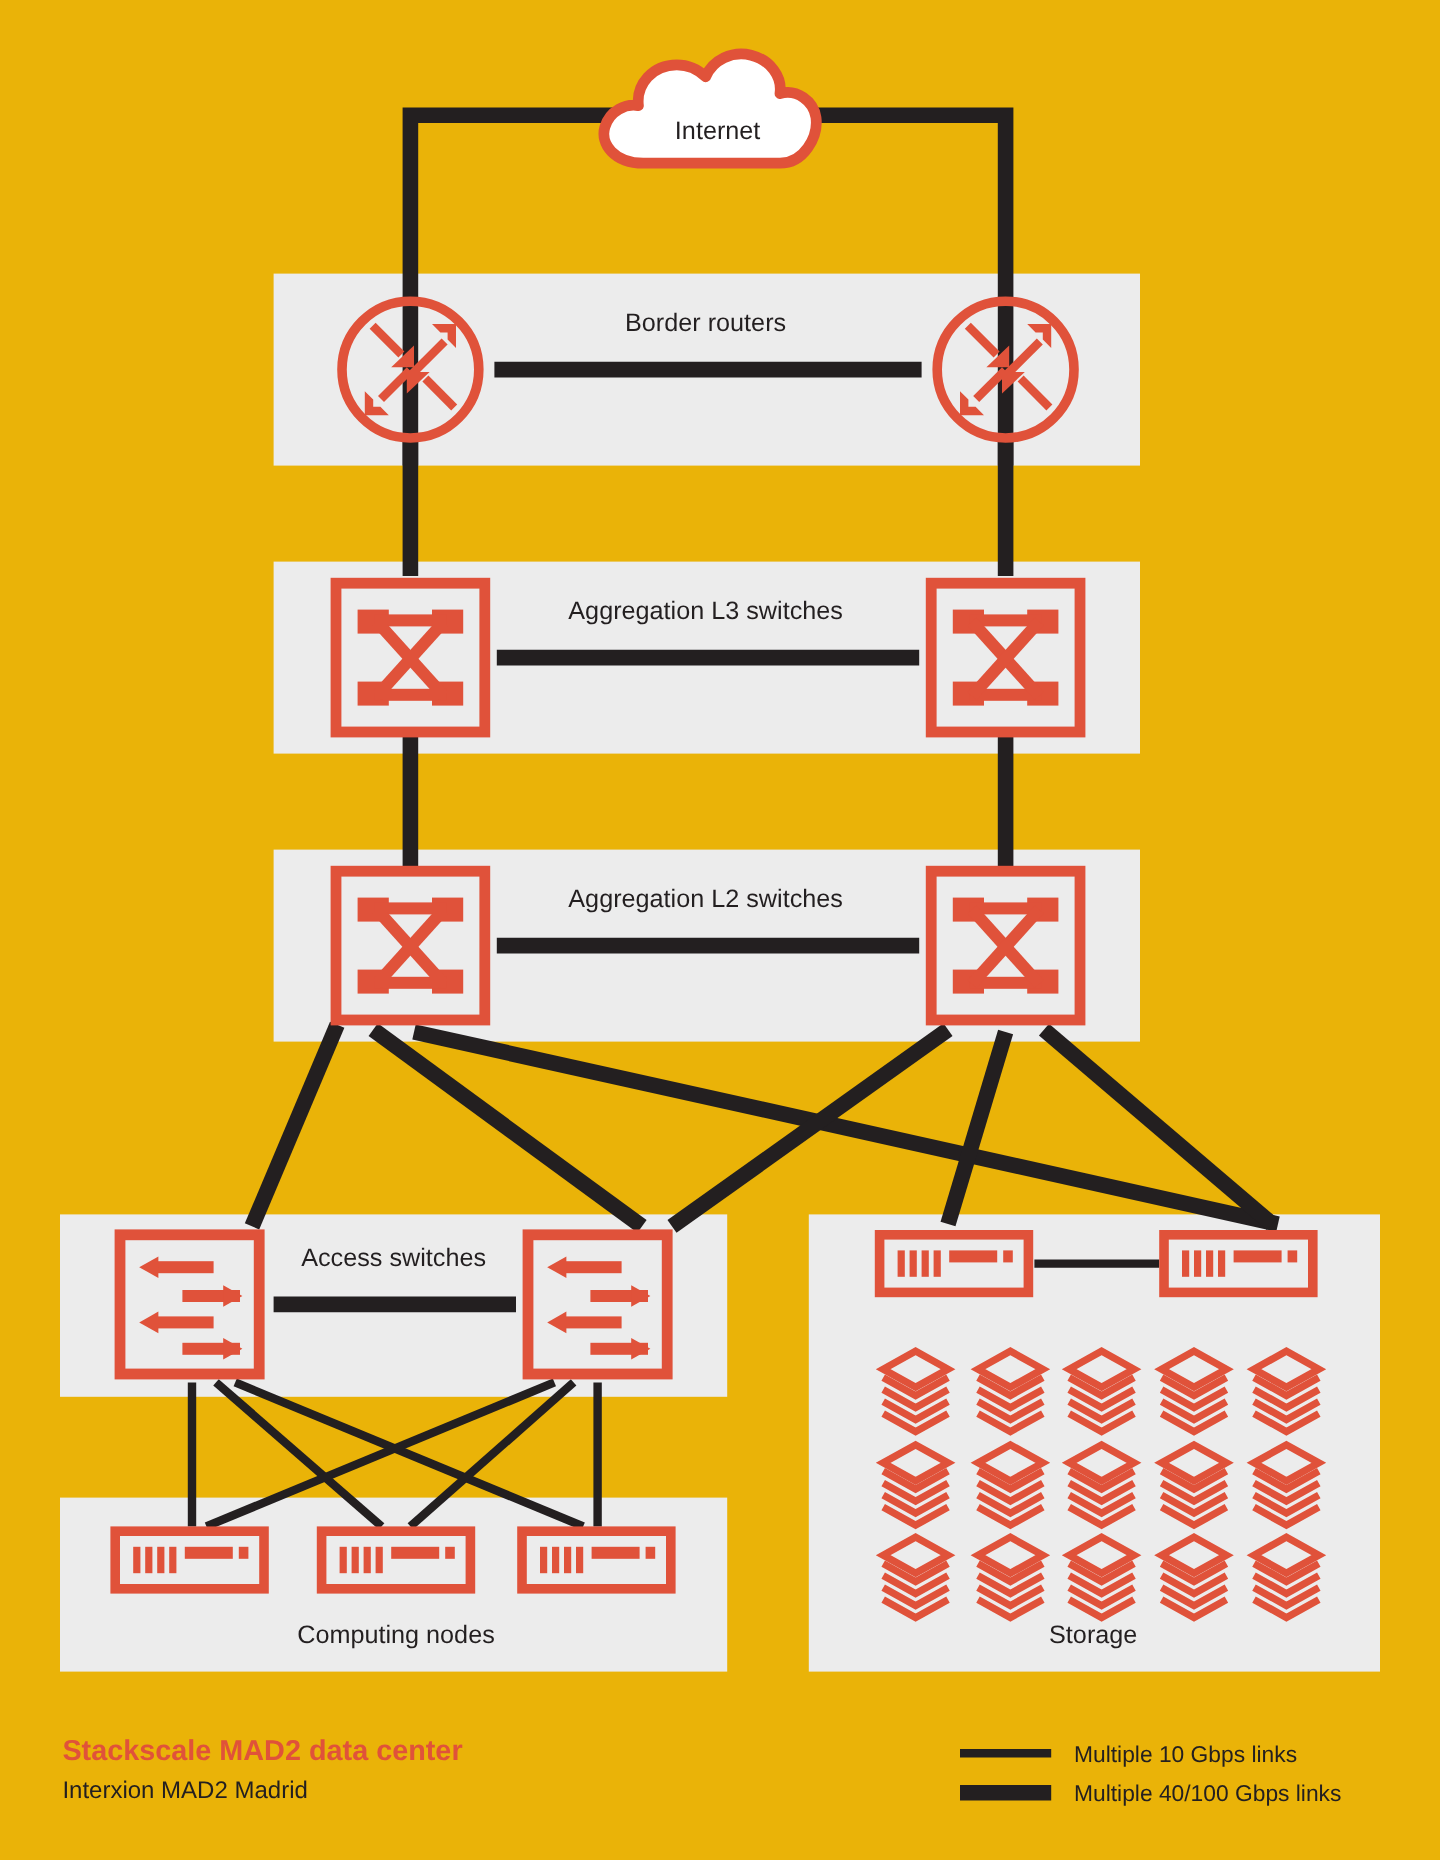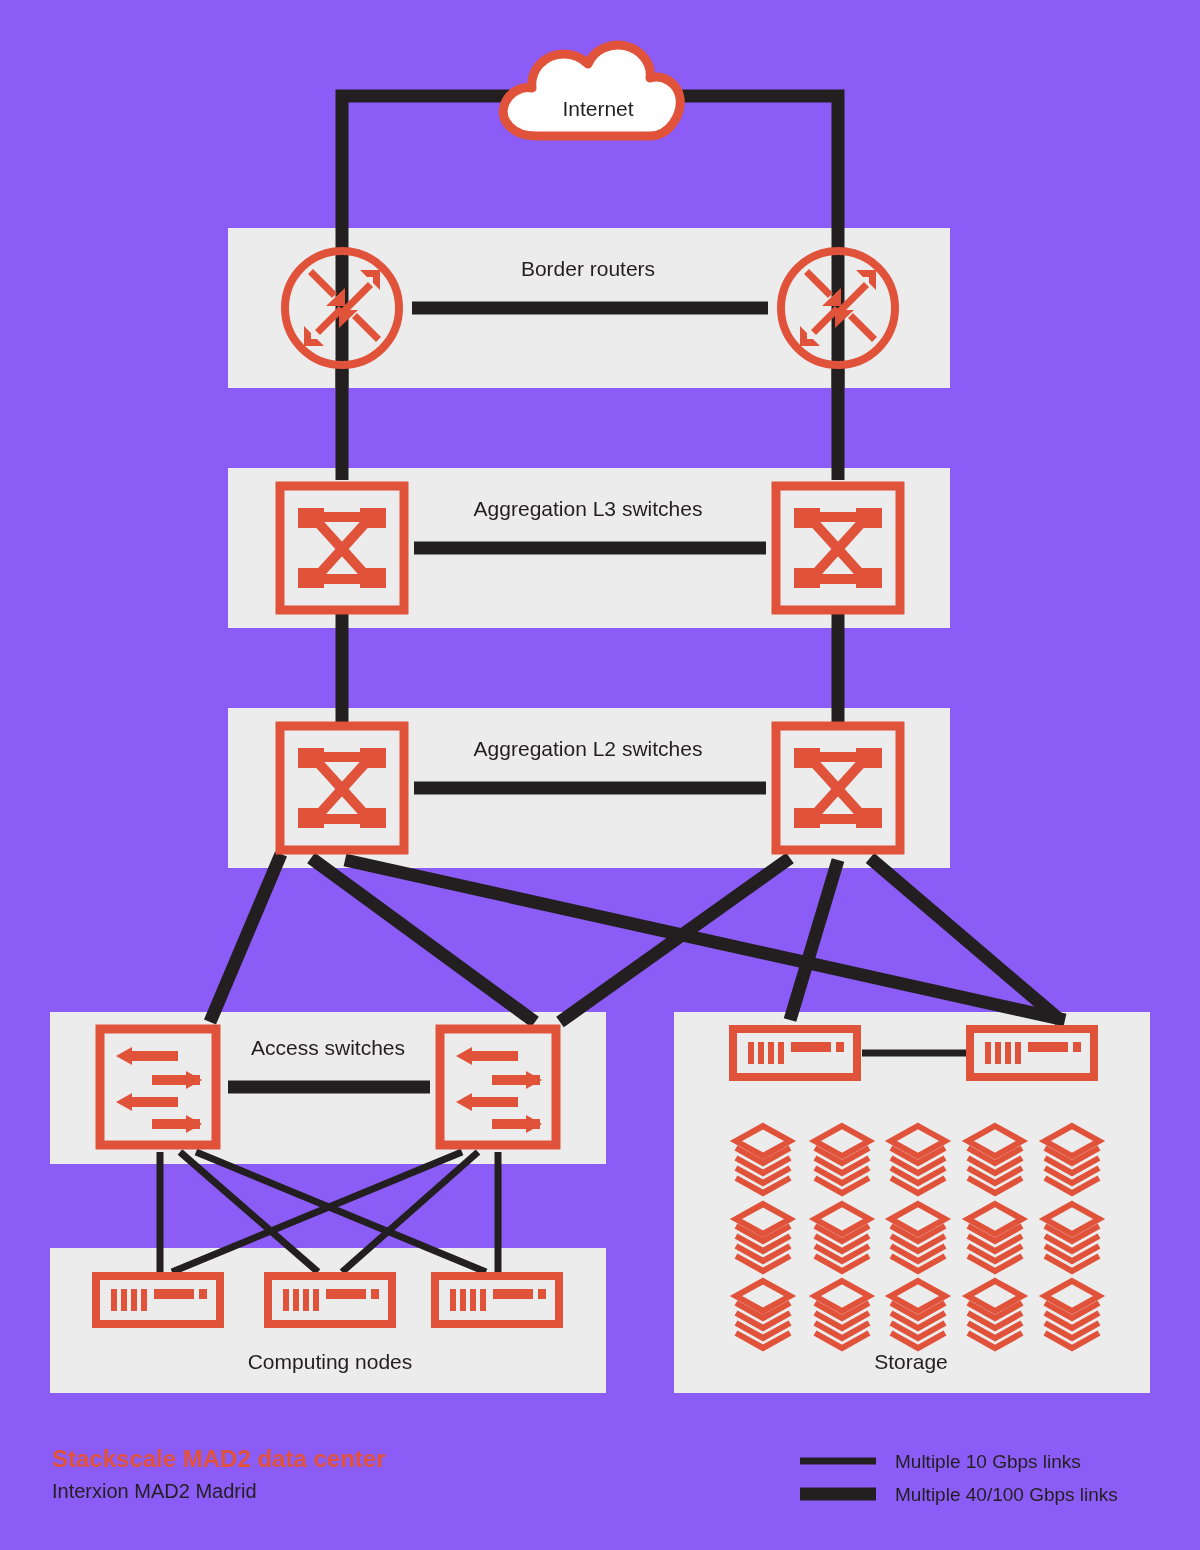--- a/index.html
+++ b/index.html
@@ -8,21 +8,21 @@
     padding: 0;
     background: #ffffff;
   }
   body {
     font-family: "Liberation Sans", sans-serif;
   }
   #page {
     position: relative;
     width: 1200px;
     height: 1550px;
-    background: #8b5cf6;
+    background: #eab308;
     overflow: hidden;
   }
   #diagram {
     position: absolute;
     left: 0;
     top: 0;
     width: 1200px;
     height: 1550px;
   }
   .panel-rect { fill: #ececec; }

